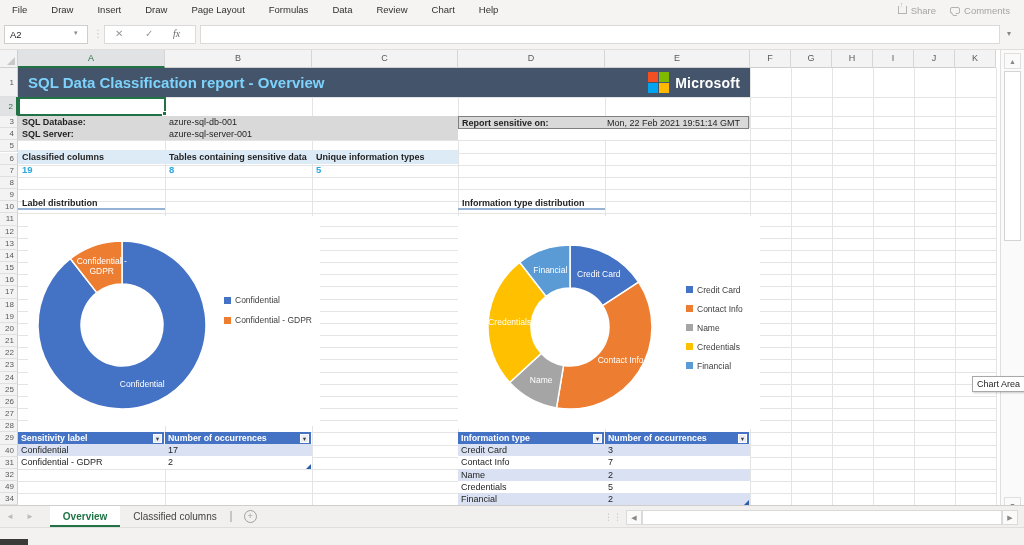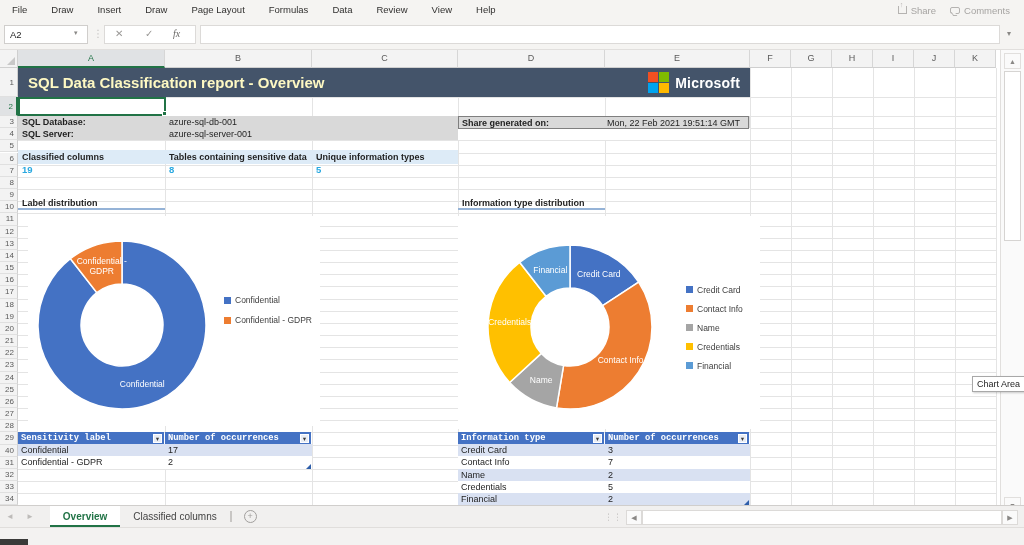--- a/index.html
+++ b/index.html
@@ -31,21 +31,21 @@
   #corner-box:after { content:""; position:absolute; right:2px; bottom:2px; border-left:8px solid transparent; border-bottom:8px solid #c8c8c8; }
   .col-header { top:50px; height:18px; background:#f3f3f3; border-right:1px solid #d6d6d6; border-bottom:1px solid #cfcfcf; font-size:9px; color:#5a5a5a; text-align:center; line-height:17px; z-index:5; }
   .col-header.sel { background:#e0e2e4; color:#217346; border-bottom:2px solid #217346; }
   .row-header { left:0; width:18px; background:#f3f3f3; border-right:1px solid #cfcfcf; border-bottom:1px solid #e0e0e0; font-size:8px; color:#5a5a5a; text-align:right; padding-right:3px; z-index:5; }
   .row-header.sel { background:#e0e2e4; color:#217346; border-right:2px solid #217346; }
   .gridline-v { width:1px; background:#e4e4e4; z-index:1; }
   .gridline-h { height:1px; background:#e4e4e4; z-index:1; }
 
   
   #title-band { left:18px; top:68px; width:732px; height:29px; background:#44546a; z-index:2; display:flex; align-items:center; padding:0 10px; }
-  #title-band .title { color:#fef9c3; font-size:15px; font-weight:bold; }
+  #title-band .title { color:#7dd3fc; font-size:15px; font-weight:bold; }
   #ms-logo { margin-left:auto; display:flex; align-items:center; gap:6px; }
   #ms-squares { width:21px; height:21px; display:grid; grid-template-columns:10px 10px; grid-template-rows:10px 10px; gap:1px; }
   #ms-squares i { display:block; }
   #ms-logo .brand { color:#fff; font-size:14px; font-weight:600; letter-spacing:0.2px; }
 
   #info-band { left:18px; top:116px; width:732px; height:24px; background:#d9d9d9; z-index:2; font-size:9px; }
   #info-band .lbl { font-weight:bold; }
   #gen-white { left:440px; top:12px; width:292px; height:12px; background:#fff; }
   #gen-box { left:440px; top:0; width:291px; height:12.5px; border:1px solid #7f7f7f; }
 
@@ -53,21 +53,21 @@
   .stat-val { top:164px; height:12px; font-size:9.5px; font-weight:bold; color:#29a8e0; line-height:12px; padding-left:4px; z-index:2; }
   .section-label { top:197px; height:13px; font-size:9px; font-weight:bold; line-height:12px; padding-left:4px; border-bottom:2px solid #95b3d7; z-index:2; }
 
   .chart-box { background:#fff; z-index:3; }
   .legend { position:absolute; z-index:2; }
   .legend-item { display:flex; align-items:center; gap:4px; height:100%; }
   .legend-swatch { width:7px; height:7px; flex:0 0 auto; }
   .legend-text { font-size:8.5px; color:#404040; white-space:nowrap; }
 
   .xl-table { z-index:3; }
-  .xl-th { background:#4472c4; color:#fff; font-size:8.8px; font-weight:bold; line-height:12px; padding-left:3px; position:absolute;font-family:Liberation Mono, monospace; }
+  .xl-th { background:#4472c4; color:#fff; font-size:8.8px; font-weight:bold; line-height:12px; padding-left:3px; position:absolute; }
   .xl-td { font-size:9px; line-height:12px; padding-left:3px; position:absolute; }
   .filter-btn { position:absolute; width:9px; height:9px; background:#e9edf5; border:1px solid #fff; font-size:5.5px; color:#3b3b3b; text-align:center; line-height:8px; }
   .resize-handle { position:absolute; width:0; height:0; border-left:5px solid transparent; border-bottom:5px solid #2e5eaa; }
 
   #sel-box { left:18px; top:97px; width:148px; height:19px; border:2px solid #217346; z-index:4; }
   #sel-handle { left:162px; top:111px; width:5px; height:5px; background:#217346; border:1px solid #fff; z-index:4; }
 
   #tooltip { left:972px; top:376px; height:16px; background:#fff; border:1px solid #a8a8a8; box-shadow:1px 1px 2px rgba(0,0,0,0.2); font-size:9px; line-height:14px; padding:0 4px; z-index:6; white-space:nowrap; }
 
   
@@ -104,21 +104,21 @@
 <div class="abs" id="menubar">
   <div id="menu-items" style="display:flex;">
       <div class="menu-item" style="position: relative;">File</div>
       <div class="menu-item" style="position: relative;">Draw</div>
       <div class="menu-item" style="position: relative;">Insert</div>
       <div class="menu-item" style="position: relative;">Draw</div>
       <div class="menu-item" style="position: relative;">Page Layout</div>
       <div class="menu-item" style="position: relative;">Formulas</div>
       <div class="menu-item" style="position: relative;">Data</div>
       <div class="menu-item" style="position: relative;">Review</div>
-      <div class="menu-item" style="position: relative;">View</div>
+      <div class="menu-item" style="position: relative;">Chart</div>
       <div class="menu-item" style="position: relative;">Help</div>
     </div>
   <div id="menu-right">
     <div class="chrome-btn">
       <span class="share-glyph"></span>
       <span>Share</span>
     </div>
     <div class="chrome-btn">
       <span class="bubble-glyph"></span>
       <span>Comments</span>
@@ -179,21 +179,21 @@
     <div class="row-header abs" style="top: 359.4px; height: 12.17px; line-height: 12.17px;">23</div>
     <div class="row-header abs" style="top: 371.57px; height: 12.17px; line-height: 12.17px;">24</div>
     <div class="row-header abs" style="top: 383.74px; height: 12.17px; line-height: 12.17px;">25</div>
     <div class="row-header abs" style="top: 395.91px; height: 12.17px; line-height: 12.17px;">26</div>
     <div class="row-header abs" style="top: 408.08px; height: 12.17px; line-height: 12.17px;">27</div>
     <div class="row-header abs" style="top: 420.25px; height: 12.17px; line-height: 12.17px;">28</div>
     <div class="row-header abs" style="top: 432.42px; height: 12.17px; line-height: 12.17px;">29</div>
     <div class="row-header abs" style="top: 444.59px; height: 12.17px; line-height: 12.17px;">40</div>
     <div class="row-header abs" style="top: 456.76px; height: 12.17px; line-height: 12.17px;">31</div>
     <div class="row-header abs" style="top: 468.93px; height: 12.17px; line-height: 12.17px;">32</div>
-    <div class="row-header abs" style="top: 481.1px; height: 12.17px; line-height: 12.17px;">33</div>
+    <div class="row-header abs" style="top: 481.1px; height: 12.17px; line-height: 12.17px;">49</div>
     <div class="row-header abs" style="top: 493.27px; height: 11.73px; line-height: 11.73px;">34</div>
   </div>
 <div id="gridlines">
     <div class="gridline-v abs" style="left: 165px; top: 68px; height: 437px;"></div>
     <div class="gridline-v abs" style="left: 312px; top: 68px; height: 437px;"></div>
     <div class="gridline-v abs" style="left: 458px; top: 68px; height: 437px;"></div>
     <div class="gridline-v abs" style="left: 605px; top: 68px; height: 437px;"></div>
     <div class="gridline-v abs" style="left: 750px; top: 68px; height: 437px;"></div>
     <div class="gridline-v abs" style="left: 791px; top: 68px; height: 437px;"></div>
     <div class="gridline-v abs" style="left: 832px; top: 68px; height: 437px;"></div>
@@ -249,21 +249,21 @@
   </div>
 </div>
 
 <div class="abs" id="info-band">
   <span class="abs lbl" style="left:4px;top:1px;">SQL Database:</span>
   <span class="abs" style="left:151px;top:1px;">azure-sql-db-001</span>
   <span class="abs lbl" style="left:4px;top:13px;">SQL Server:</span>
   <span class="abs" style="left:151px;top:13px;">azure-sql-server-001</span>
   <div class="abs" id="gen-white"></div>
   <div class="abs" id="gen-box">
-    <span class="abs lbl" style="left:3px;top:0.5px;">Share generated on:</span>
+    <span class="abs lbl" style="left:3px;top:0.5px;">Report sensitive on:</span>
     <span class="abs" style="left:148px;top:0.5px;">Mon, 22 Feb 2021 19:51:14 GMT</span>
   </div>
 </div>
 
 <div class="abs stat-head" style="left:18px;width:147px;">Classified columns</div>
 <div class="abs stat-head" style="left:165px;width:147px;">Tables containing sensitive data</div>
 <div class="abs stat-head" style="left:312px;width:146px;">Unique information types</div>
 <div class="abs stat-val" style="left:18px;width:147px;">19</div>
 <div class="abs stat-val" style="left:165px;width:147px;">8</div>
 <div class="abs stat-val" style="left:312px;width:146px;">5</div>

